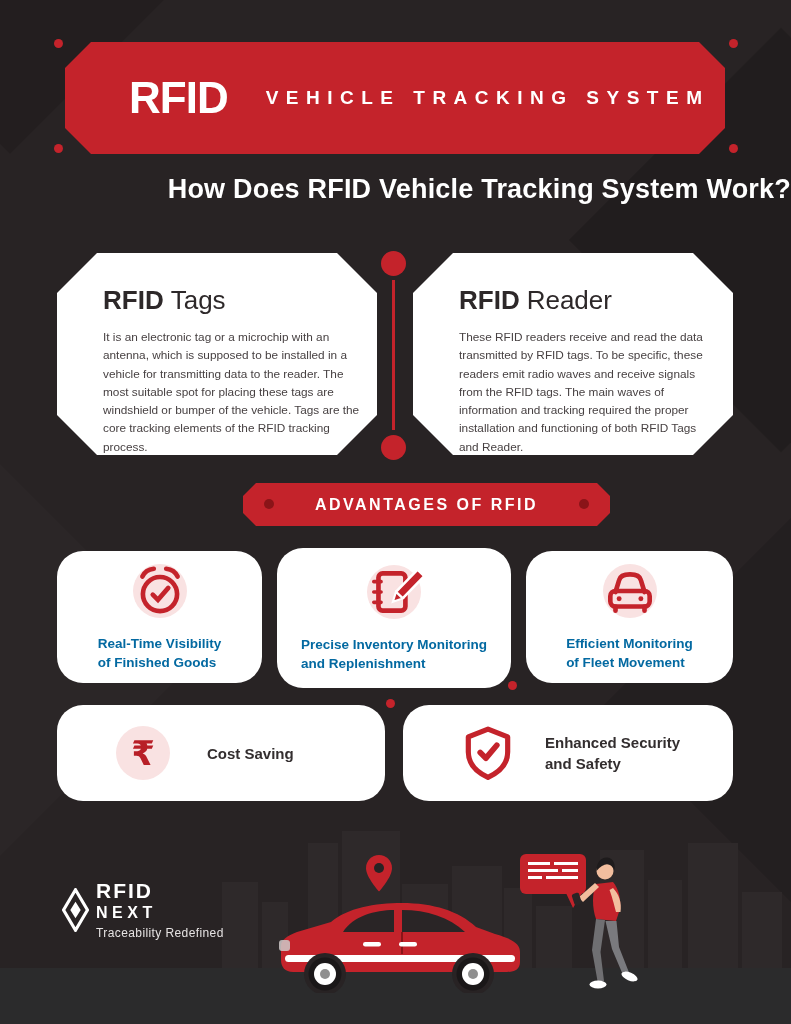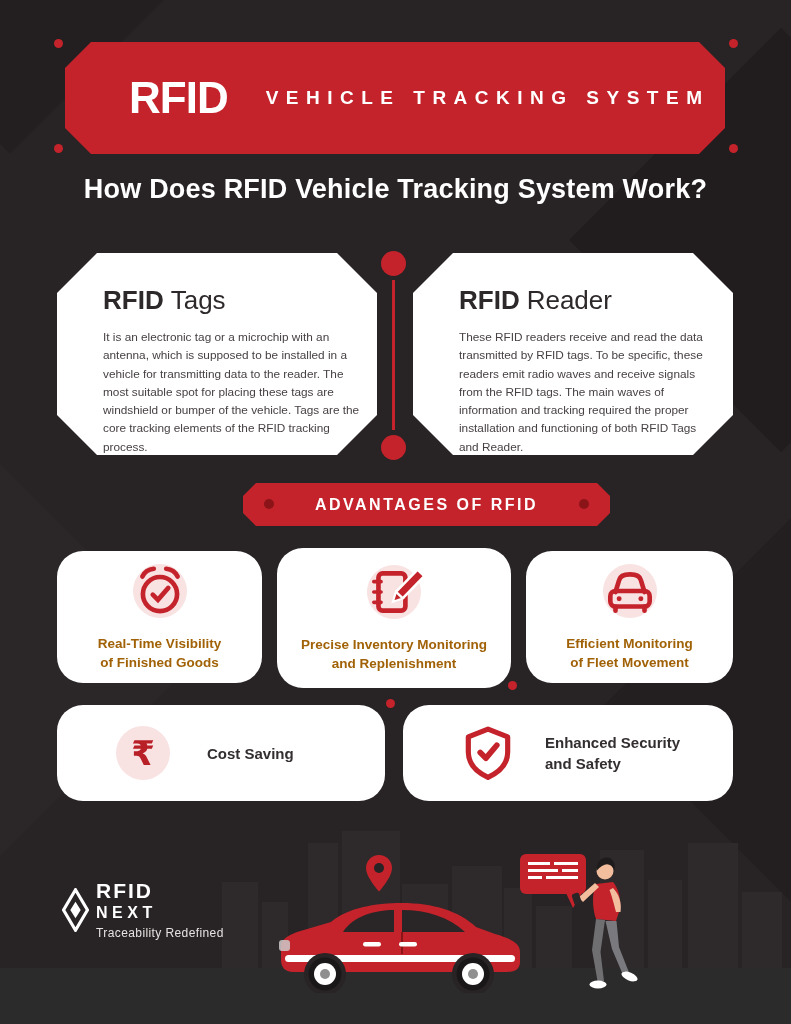--- a/index.html
+++ b/index.html
@@ -22,21 +22,21 @@
     position:absolute; left:65px; top:42px; width:660px; height:112px;
     background:#C4232B; display:flex; align-items:center;
     clip-path:polygon(26px 0, calc(100% - 26px) 0, 100% 26px, 100% calc(100% - 26px),
                       calc(100% - 26px) 100%, 26px 100%, 0 calc(100% - 26px), 0 26px);
   }
   .banner-brand { margin-left:64px; font-size:44px; font-weight:800; letter-spacing:-1px; color:#fff; }
   .banner-title { margin-left:38px; font-size:19px; font-weight:700; letter-spacing:7.5px; color:#fff; }
   .corner-dot { position:absolute; width:9px; height:9px; border-radius:50%; background:#C4232B; }
 
   .main-title {
-    position:absolute; left:0; top:174px; width:100%; text-align:center;
+    position:absolute; left:0; top:174px; width:100%; text-align:right;
     color:#fff; font-size:27px; font-weight:700; letter-spacing:0.2px;
   }
 
   
   .info-card {
     position:absolute; top:253px; width:320px; height:202px; background:#fff;
     clip-path:polygon(40px 0, calc(100% - 40px) 0, 100% 40px, 100% calc(100% - 40px),
                       calc(100% - 40px) 100%, 40px 100%, 0 calc(100% - 40px), 0 40px);
     padding:32px 20px 0 46px;
   }
@@ -73,22 +73,22 @@
     position:absolute; top:705px; height:96px; background:#fff; border-radius:26px;
     display:flex; align-items:center;
   }
   .adv4 { left:57px;  width:328px; }
   .adv5 { left:403px; width:330px; }
 
   .icon-wrap { position:relative; width:58px; height:58px; flex:0 0 auto; }
   .pink-circle { position:absolute; inset:2px; border-radius:50%; background:#F9E2E2; }
   .icon-wrap svg { position:absolute; inset:0; }
   .adv-label {
-    margin-top:15px; font-size:13.5px; font-weight:700; color:#a16207;
-    text-align:center; line-height:1.38; white-space:pre-line;
+    margin-top:15px; font-size:13.5px; font-weight:700; color:#0369a1;
+    line-height:1.38; white-space:pre-line;
   }
   .adv-label-h {
     font-size:15px; font-weight:700; color:#332E2F; line-height:1.4; white-space:pre-line;
   }
   .rupee-glyph {
     position:absolute; inset:0; display:flex; align-items:center; justify-content:center;
     font-family:"DejaVu Sans", sans-serif; font-size:34px; font-weight:700; color:#B81F27;
   }
   .deco-dot { position:absolute; width:9px; height:9px; border-radius:50%; background:#C4232B; }
 

